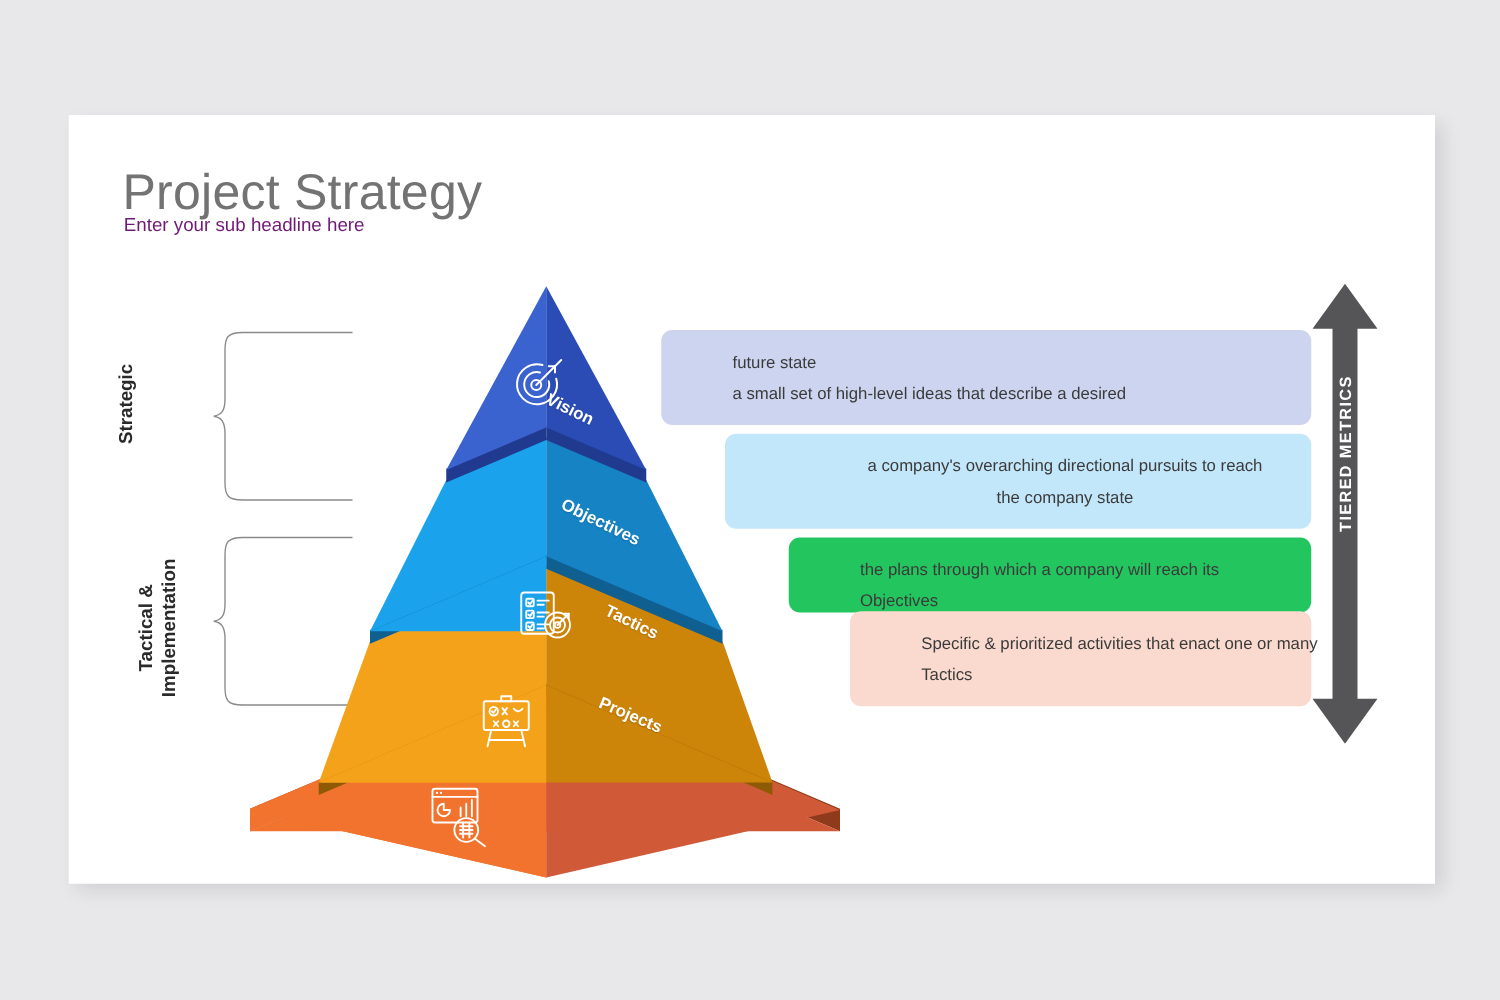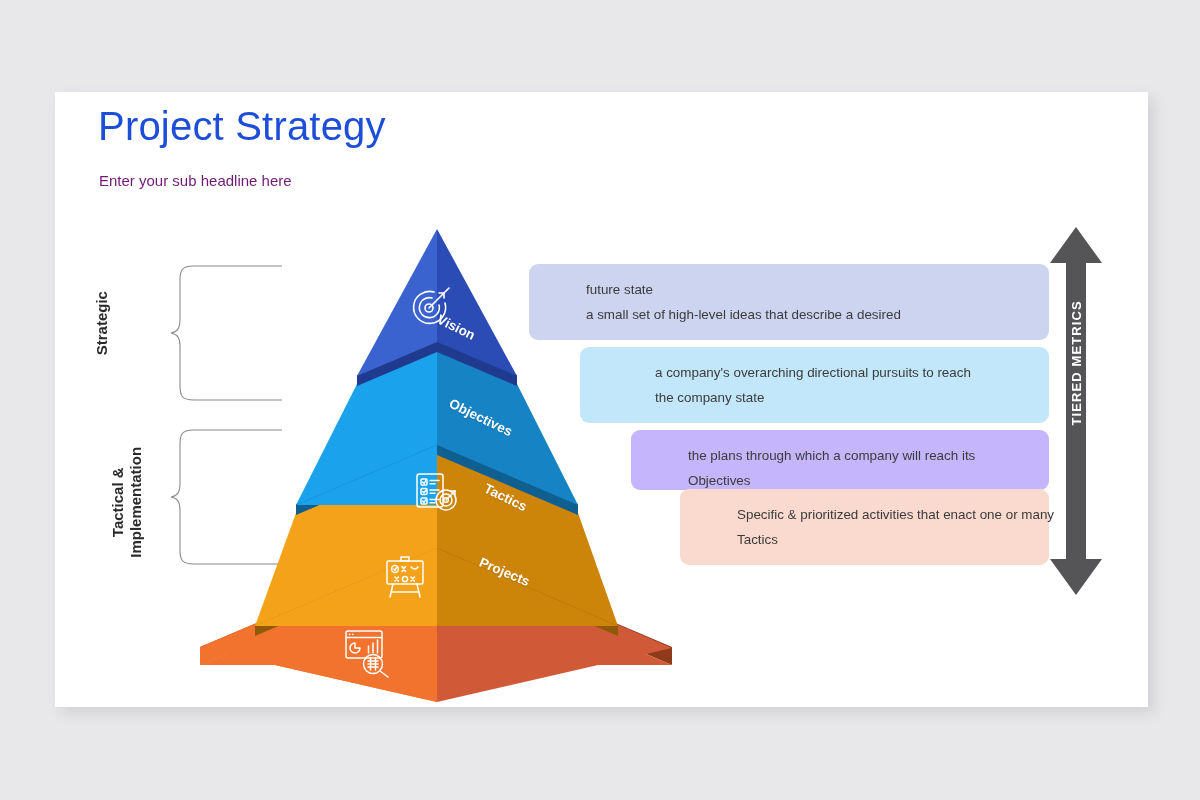--- a/index.html
+++ b/index.html
@@ -26,24 +26,24 @@
     width: 1093px;
     height: 615px;
     background: #ffffff;
     box-shadow: 6px 6px 14px rgba(0,0,0,0.10);
   }
 
   
   #title {
     position: absolute;
     left: 43px;
-    top: 12px;
+    top: 40px;
     font-size: 40px;
     font-weight: 400;
-    color: #1d4ed8;
+    color: #737373;
     letter-spacing: 0.2px;
     white-space: nowrap;
   }
   #subtitle {
     position: absolute;
     left: 44px;
     top: 80px;
     font-size: 15px;
     color: #701a75;
     white-space: nowrap;
@@ -97,25 +97,25 @@
     box-sizing: border-box;
     font-size: 13.4px;
     color: #3b3b3b;
     line-height: 25px;
     padding-top: 13px;
   }
   .desc-line { display: block; white-space: nowrap; }
 
   #desc-0 { left: 474px; top: 172px; width: 520px; height: 76px; background:#ccd4f0; }
   #desc-1 { left: 525px; top: 255px; width: 469px; height: 76px; background:#c3e7fa; }
-  #desc-2 { left: 576px; top: 338px; width: 418px; height: 60px; background:#c4b5fd; }
+  #desc-2 { left: 576px; top: 338px; width: 418px; height: 60px; background:#22c55e; }
   #desc-3 { left: 625px; top: 397px; width: 369px; height: 76px; background:#fadace; }
 
   #desc-0 .desc-line { padding-left: 57px; }
-  #desc-1 .desc-line { padding-left: 75px; }
+  #desc-1 .desc-line { padding-left: 75px; text-align: center; }
   #desc-2 .desc-line { padding-left: 57px; }
   #desc-3 .desc-line { padding-left: 57px; }
 
   
   #metrics-arrow {
     position: absolute;
     left: 995px;
     top: 135px;
     width: 52px;
     height: 368px;

